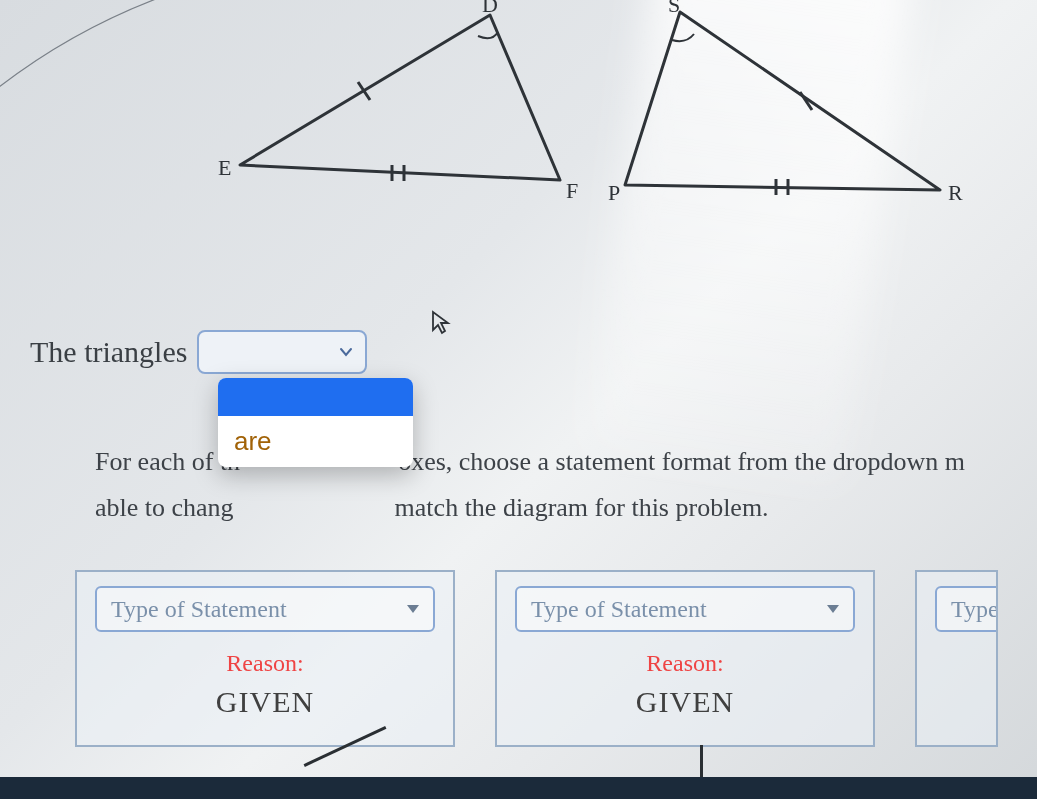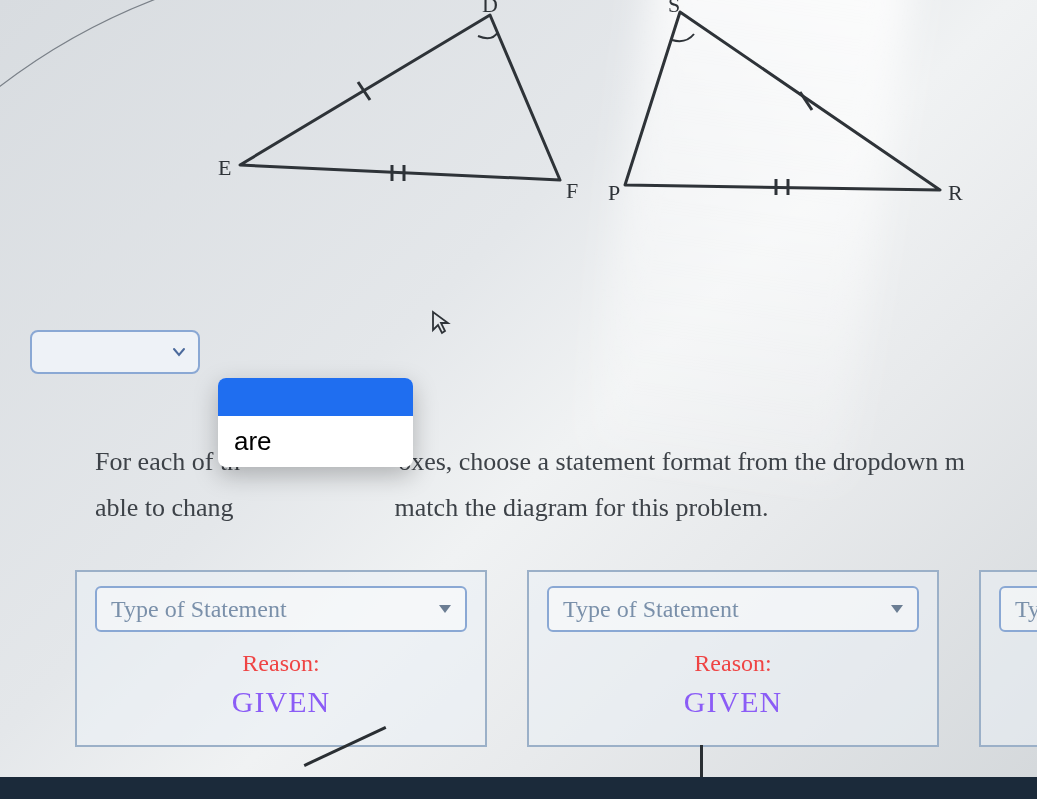--- a/index.html
+++ b/index.html
@@ -61,21 +61,21 @@
     background: #ffffff;
     border-radius: 8px;
     box-shadow: 0 8px 24px rgba(0,0,0,0.25);
     overflow: hidden;
     z-index: 40;
     font-family: -apple-system, BlinkMacSystemFont, 'Segoe UI', sans-serif;
   }
   .dropdown-list .opt {
     padding: 10px 16px;
     font-size: 26px;
-    color: #000000;
+    color: #a16207;
     cursor: pointer;
   }
   .dropdown-list .opt.blank {
     background: #1f6ef0;
     height: 38px;
   }
   .instructions {
     position: absolute;
     top: 440px;
     left: 95px;
@@ -86,21 +86,21 @@
   }
   .instructions .line2 { margin-top: 2px; }
   .cards-row {
     position: absolute;
     top: 570px;
     left: 75px;
     display: flex;
     gap: 40px;
   }
   .card {
-    width: 412px;
+    width: 380px;
     border: 2px solid #9bb0c8;
     background: rgba(235,240,245,0.55);
     padding: 14px 18px 26px 18px;
     text-align: center;
   }
   .card .type-select {
     border: 2px solid #8aa8d4;
     border-radius: 6px;
     height: 46px;
     display: flex;
@@ -114,24 +114,24 @@
   }
   .card .reason-label {
     margin-top: 18px;
     font-size: 24px;
     color: #ef4444;
   }
   .card .reason-value {
     margin-top: 8px;
     font-size: 30px;
     letter-spacing: 1px;
-    color: #8b5cf6;
+    color: #404040;
   }
   .card.partial {
-    width: 92px;
+    width: 83px;
     overflow: hidden;
     padding-right: 8px;
   }
   .card.partial .type-select {
     width: 200px;
   }
   .tri-caret {
     width: 0; height: 0;
     border-left: 6px solid transparent;
     border-right: 6px solid transparent;
@@ -196,20 +196,21 @@
     <text x="482" y="12">D</text>
     <text x="218" y="175">E</text>
     <text x="566" y="198">F</text>
     <text x="668" y="12">S</text>
     <text x="608" y="200">P</text>
     <text x="948" y="200">R</text>
   </g>
 </svg>
 
 <div class="main-line">
+  <span>The triangles</span>
   <span class="dropdown-box">
     <span class="chevron">
       <svg viewBox="0 0 14 14">
           <path d="M2 4 L7 10 L12 4" stroke="#4b6a9c" stroke-width="2" fill="none" stroke-linecap="round"></path>
         </svg>
     </span>
   </span>
 </div>
 
 <div class="cursor-icon">

